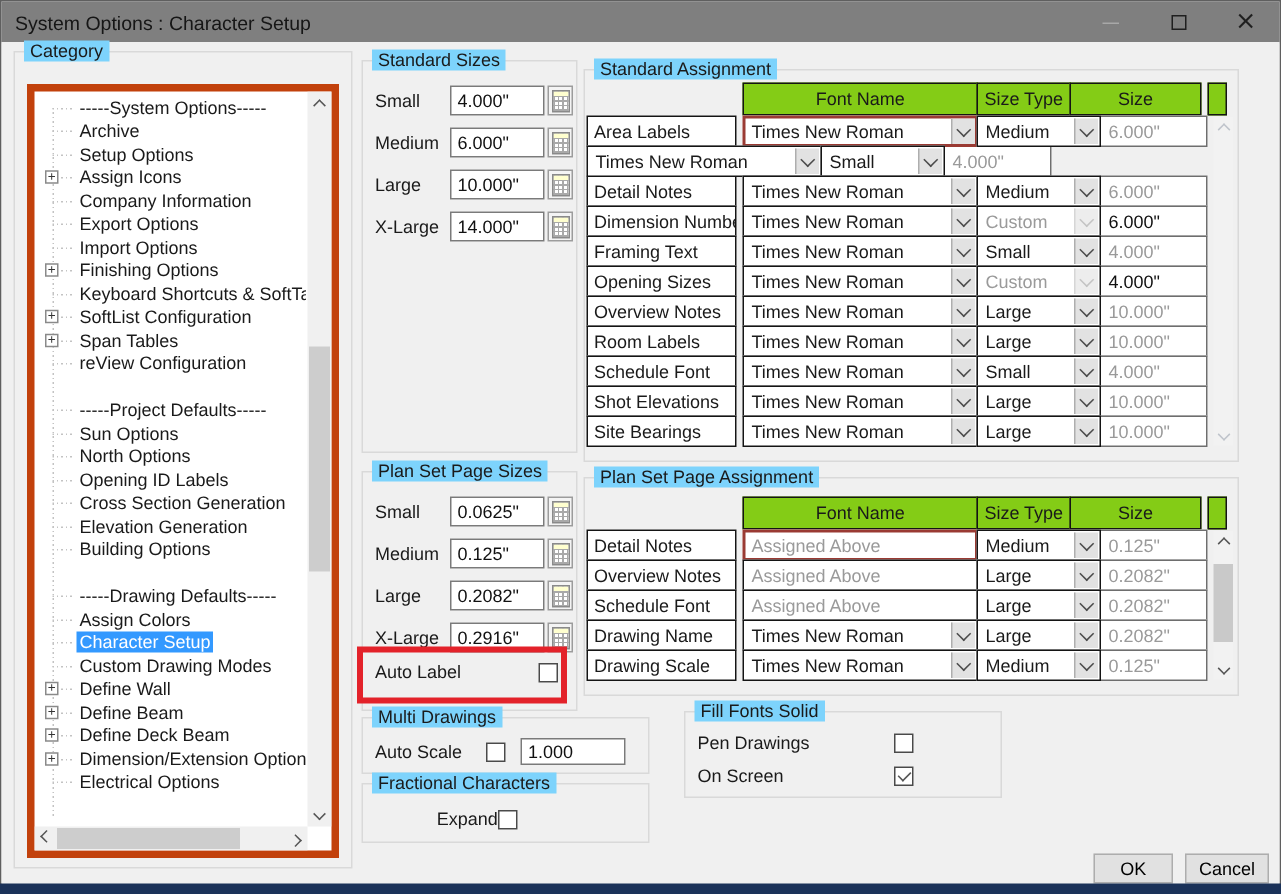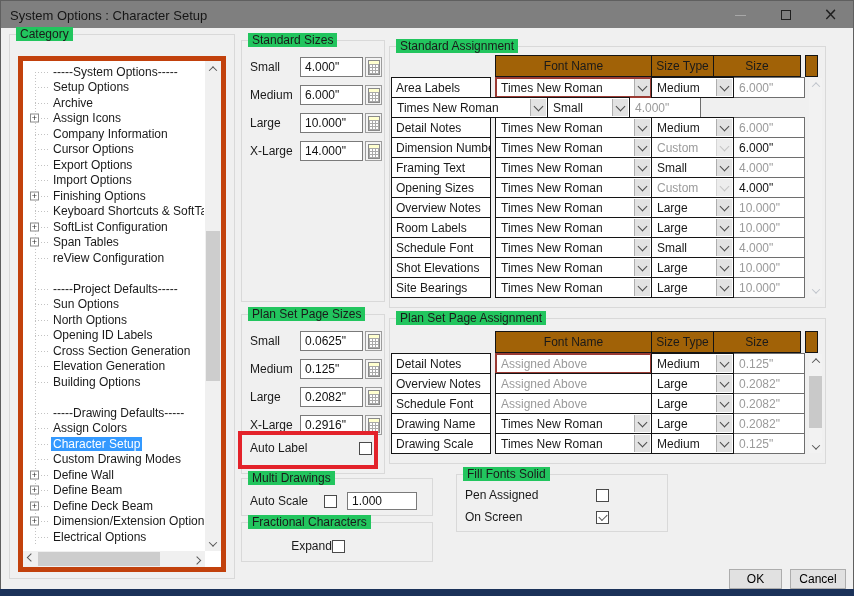--- a/index.html
+++ b/index.html
@@ -17,21 +17,21 @@
   .title{font-size:13px;color:#161616}
   .win-controls{position:absolute;right:0;top:0;height:28px;display:flex}
   .wc{width:45px;height:28px;display:flex;align-items:center;justify-content:center}
   .dash{width:11px;height:1px;background:#a8a8a8}
   .sq{width:10px;height:10px;border:1px solid #1f1f1f}
   .xg{font-size:17px;color:#1f1f1f;line-height:1;margin-top:-2px;font-family:"DejaVu Sans",sans-serif}
   
   .body{position:absolute;left:1px;top:28px;right:1px;bottom:7px;background:#f0f0f0}
   .taskbar{position:absolute;left:0;bottom:0;width:854px;height:7px;background:var(--taskbar)}
   .group{position:absolute;border:1px solid #d9d9d9}
-  .group-label{position:absolute;top:-8px;left:6px;background:#22c55e;padding:0 4px;white-space:nowrap}
+  .group-label{position:absolute;top:-8px;left:6px;background:#7dd3fc;padding:0 4px;white-space:nowrap}
   
   .category-group{left:8px;top:6px;width:226px;height:545px}
   .tree{position:absolute;left:8px;top:21px;width:208px;height:516px;background:#fff;
     border:5px solid #c2410c;overflow:hidden}
   .tree-list{position:absolute;left:2px;top:3px;right:17px;bottom:17px;overflow:hidden}
   .tree-list::before{content:'';position:absolute;left:10px;top:8px;bottom:4px;width:1px;
     background:repeating-linear-gradient(to bottom,#c3c3c3 0 1px,transparent 1px 3px)}
   .tree-item{position:relative;height:15.5px;padding-left:26px;display:flex;align-items:center;white-space:nowrap}
   .tree-item:not(.spacer)::before{content:'';position:absolute;left:10px;top:50%;width:13px;height:1px;
     background:repeating-linear-gradient(to right,#c3c3c3 0 1px,transparent 1px 3px)}
@@ -80,21 +80,21 @@
   .md-row .f-input{width:70px;height:18px;margin-left:10px}
   .frac-chars{left:240px;top:494px;width:192px;height:40px}
   .fc-row{position:absolute;left:8px;top:16px;width:136px;display:flex;align-items:center;justify-content:center}
   
   .std-assign{left:388px;top:18px;width:437px;height:262px}
   .plan-assign{left:388px;top:290px;width:437px;height:146px}
   .t-head{position:absolute;left:1px;display:flex}
   .std-assign .t-head{top:8px}
   .plan-assign .t-head{top:12px}
   .h-spacer{width:104px}
-  .h-cell{height:22px;border:1px solid #141414;background:#a16207;display:flex;align-items:center;justify-content:center}
+  .h-cell{height:22px;border:1px solid #141414;background:#84cc16;display:flex;align-items:center;justify-content:center}
   .h-font{width:157px}
   .h-type{width:63px;margin-left:-1px}
   .h-size{width:88px;margin-left:-1px}
   .h-blank{width:13px;margin-left:4px}
   .t-rows{position:absolute;left:1px}
   .std-assign .t-rows{top:30px}
   .plan-assign .t-rows{top:34px}
   .t-row{display:flex;height:21px}
   .t-row:not(:first-child){margin-top:-1px}
   .cell{border:1px solid #141414;background:#fff;height:21px;display:flex;align-items:center;overflow:hidden;white-space:nowrap}
@@ -152,34 +152,31 @@
   <div class="body">
 
     <div class="group category-group">
       <span class="group-label">Category</span>
       <div class="tree">
         <div class="tree-list" id="tree-list">
             <div class="tree-item">
               <span class="tree-label">-----System Options-----</span>
             </div>
             <div class="tree-item">
+              <span class="tree-label">Archive</span>
+            </div>
+            <div class="tree-item">
               <span class="tree-label">Setup Options</span>
             </div>
             <div class="tree-item">
-              <span class="tree-label">Archive</span>
-            </div>
-            <div class="tree-item">
               <span class="plusbox">+</span>
               <span class="tree-label">Assign Icons</span>
             </div>
             <div class="tree-item">
               <span class="tree-label">Company Information</span>
-            </div>
-            <div class="tree-item">
-              <span class="tree-label">Cursor Options</span>
             </div>
             <div class="tree-item">
               <span class="tree-label">Export Options</span>
             </div>
             <div class="tree-item">
               <span class="tree-label">Import Options</span>
             </div>
             <div class="tree-item">
               <span class="plusbox">+</span>
               <span class="tree-label">Finishing Options</span>
@@ -556,21 +553,21 @@
       <div class="tbl-vscroll">
         <div class="sb-ar ar-up"></div>
         <div class="tb-thumb"></div>
         <div class="sb-ar ar-down"></div>
       </div>
     </div>
 
     <div class="group fill-fonts">
       <span class="group-label">Fill Fonts Solid</span>
       <div class="ff-row r1">
-        <span>Pen Assigned</span>
+        <span>Pen Drawings</span>
         <span class="cb"></span>
       </div>
       <div class="ff-row r2">
         <span>On Screen</span>
         <span class="cb checked"></span>
       </div>
     </div>
 
     <button class="btn ok-btn">OK</button>
     <button class="btn cancel-btn">Cancel</button>

